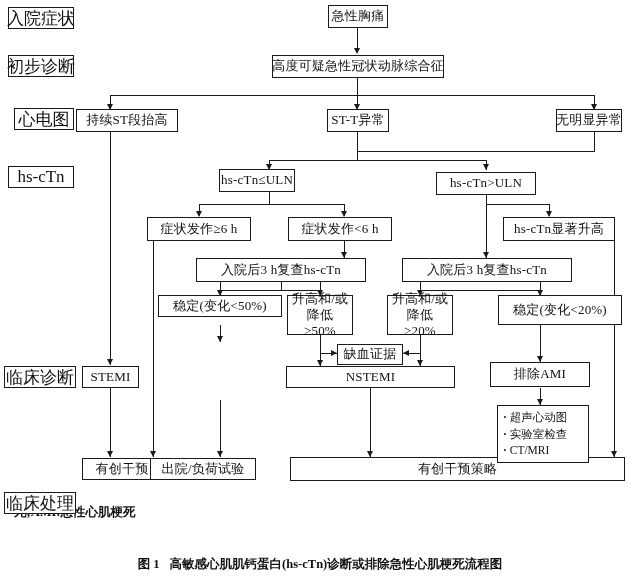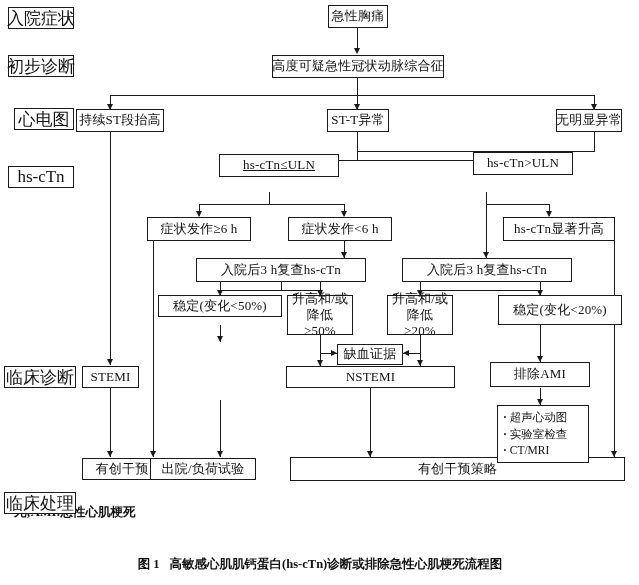--- a/index.html
+++ b/index.html
@@ -236,29 +236,29 @@
   <div class="ln vl" style="left:540px; top:325px; height:37px;"></div>
   <div class="ar" style="left:536.5px; top:356px;"></div>
 
   <div class="ln vl" style="left:540px; top:388px; height:17px;"></div>
   <div class="ar" style="left:536.5px; top:399px;"></div>
 
   <div class="box" style="left:328px; top:5px;   width:60px; height:23px;">急性胸痛</div>
 
   <div class="box" style="left:272px; top:55px;  width:172px; height:23px;">高度可疑急性冠状动脉综合征</div>
 
-  <div class="box" style="left:76px;  top:109px; width:88px; height:23px;">持续ST段抬高</div>
+  <div class="box" style="left:76px;  top:109px; width:102px; height:23px;">持续ST段抬高</div>
 
   <div class="box" style="left:327px; top:109px; width:62px; height:23px;">ST-T异常</div>
 
   <div class="box" style="left:556px; top:109px; width:66px; height:23px;">无明显异常</div>
 
-  <div class="box" style="left:219px; top:154px; width:120px; height:23px;text-decoration:underline;">hs-cTn≤ULN</div>
-
-  <div class="box" style="left:436px; top:152px; width:100px; height:23px;margin-left:37px;">hs-cTn&gt;ULN</div>
+  <div class="box" style="left:219px; top:169px; width:76px; height:23px;">hs-cTn≤ULN</div>
+
+  <div class="box" style="left:436px; top:172px; width:100px; height:23px;">hs-cTn&gt;ULN</div>
 
   <div class="box" style="left:147px; top:217px; width:104px; height:24px;">症状发作≥6 h</div>
 
   <div class="box" style="left:288px; top:217px; width:104px; height:24px;">症状发作&lt;6 h</div>
 
   <div class="box" style="left:503px; top:217px; width:112px; height:24px;">hs-cTn显著升高</div>
 
   <div class="box" style="left:196px; top:258px; width:170px; height:24px;">入院后3 h复查hs-cTn</div>
 
   <div class="box" style="left:402px; top:258px; width:170px; height:24px;">入院后3 h复查hs-cTn</div>

